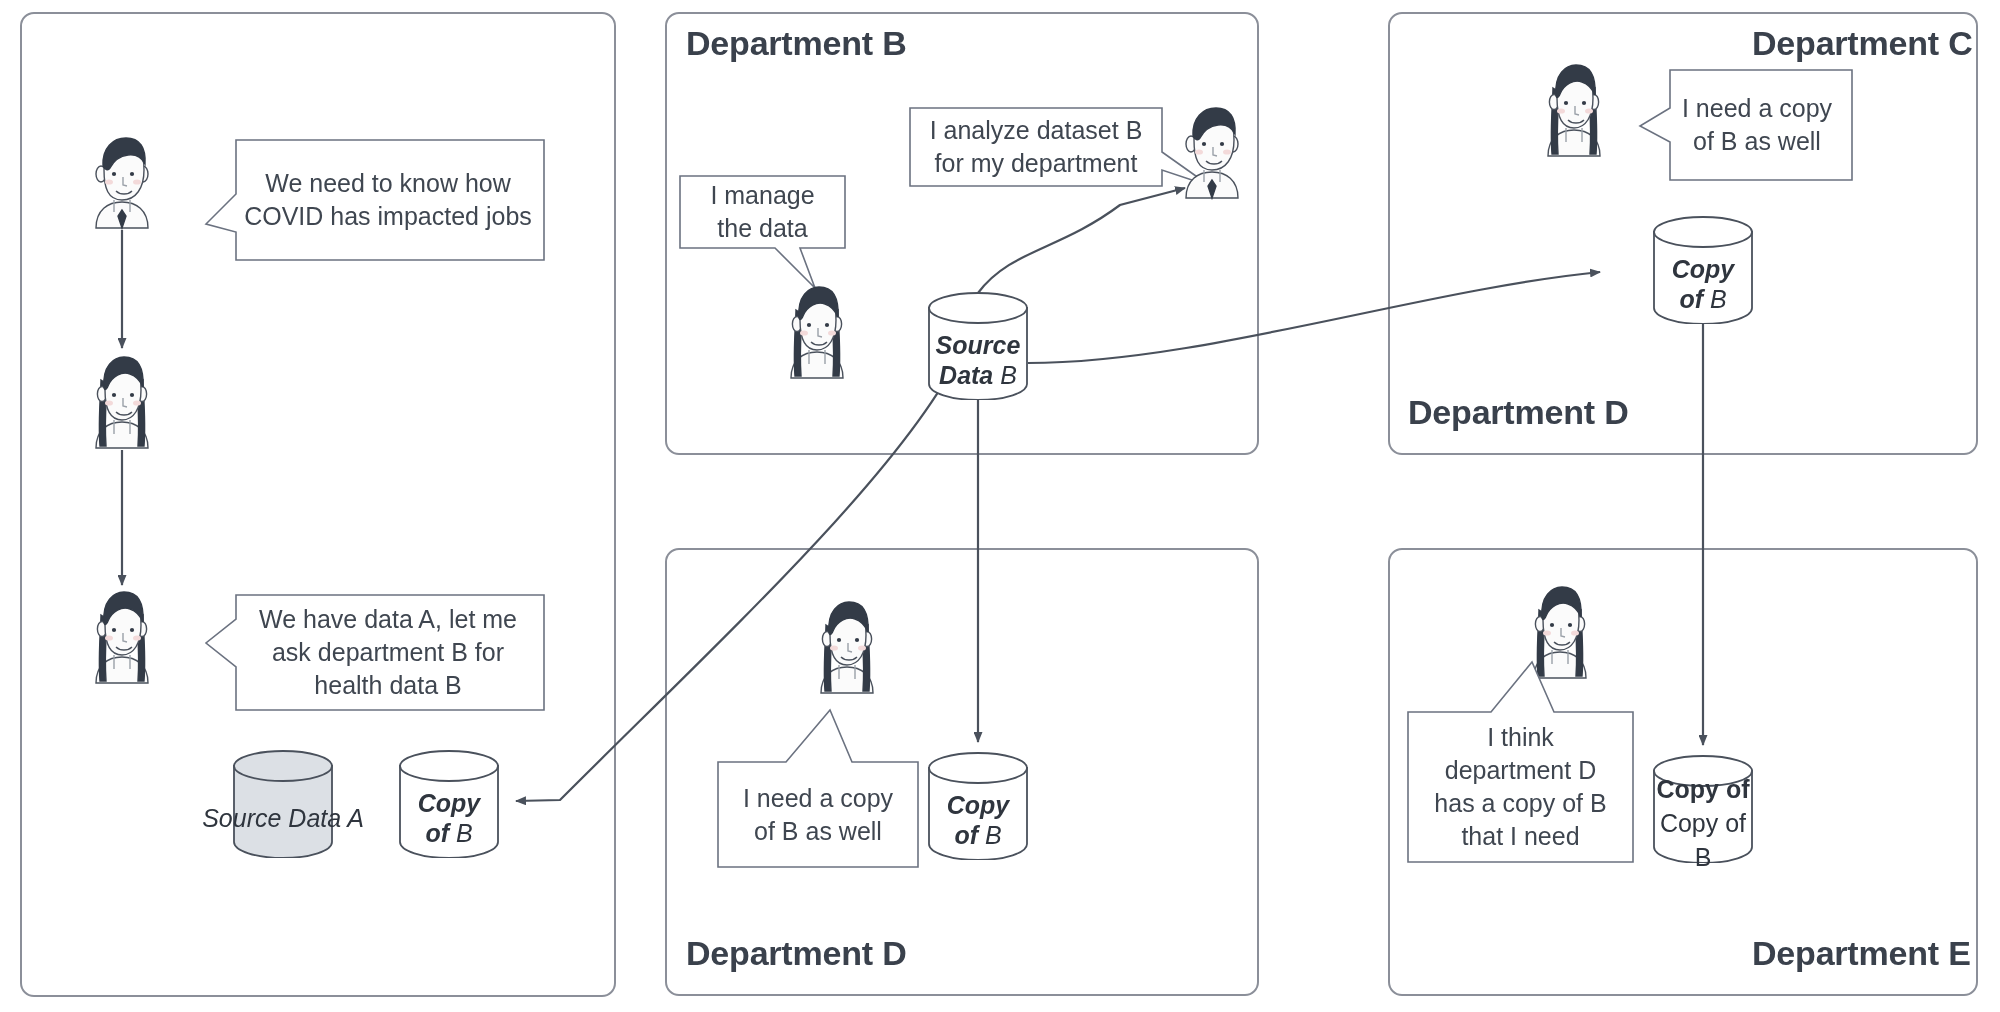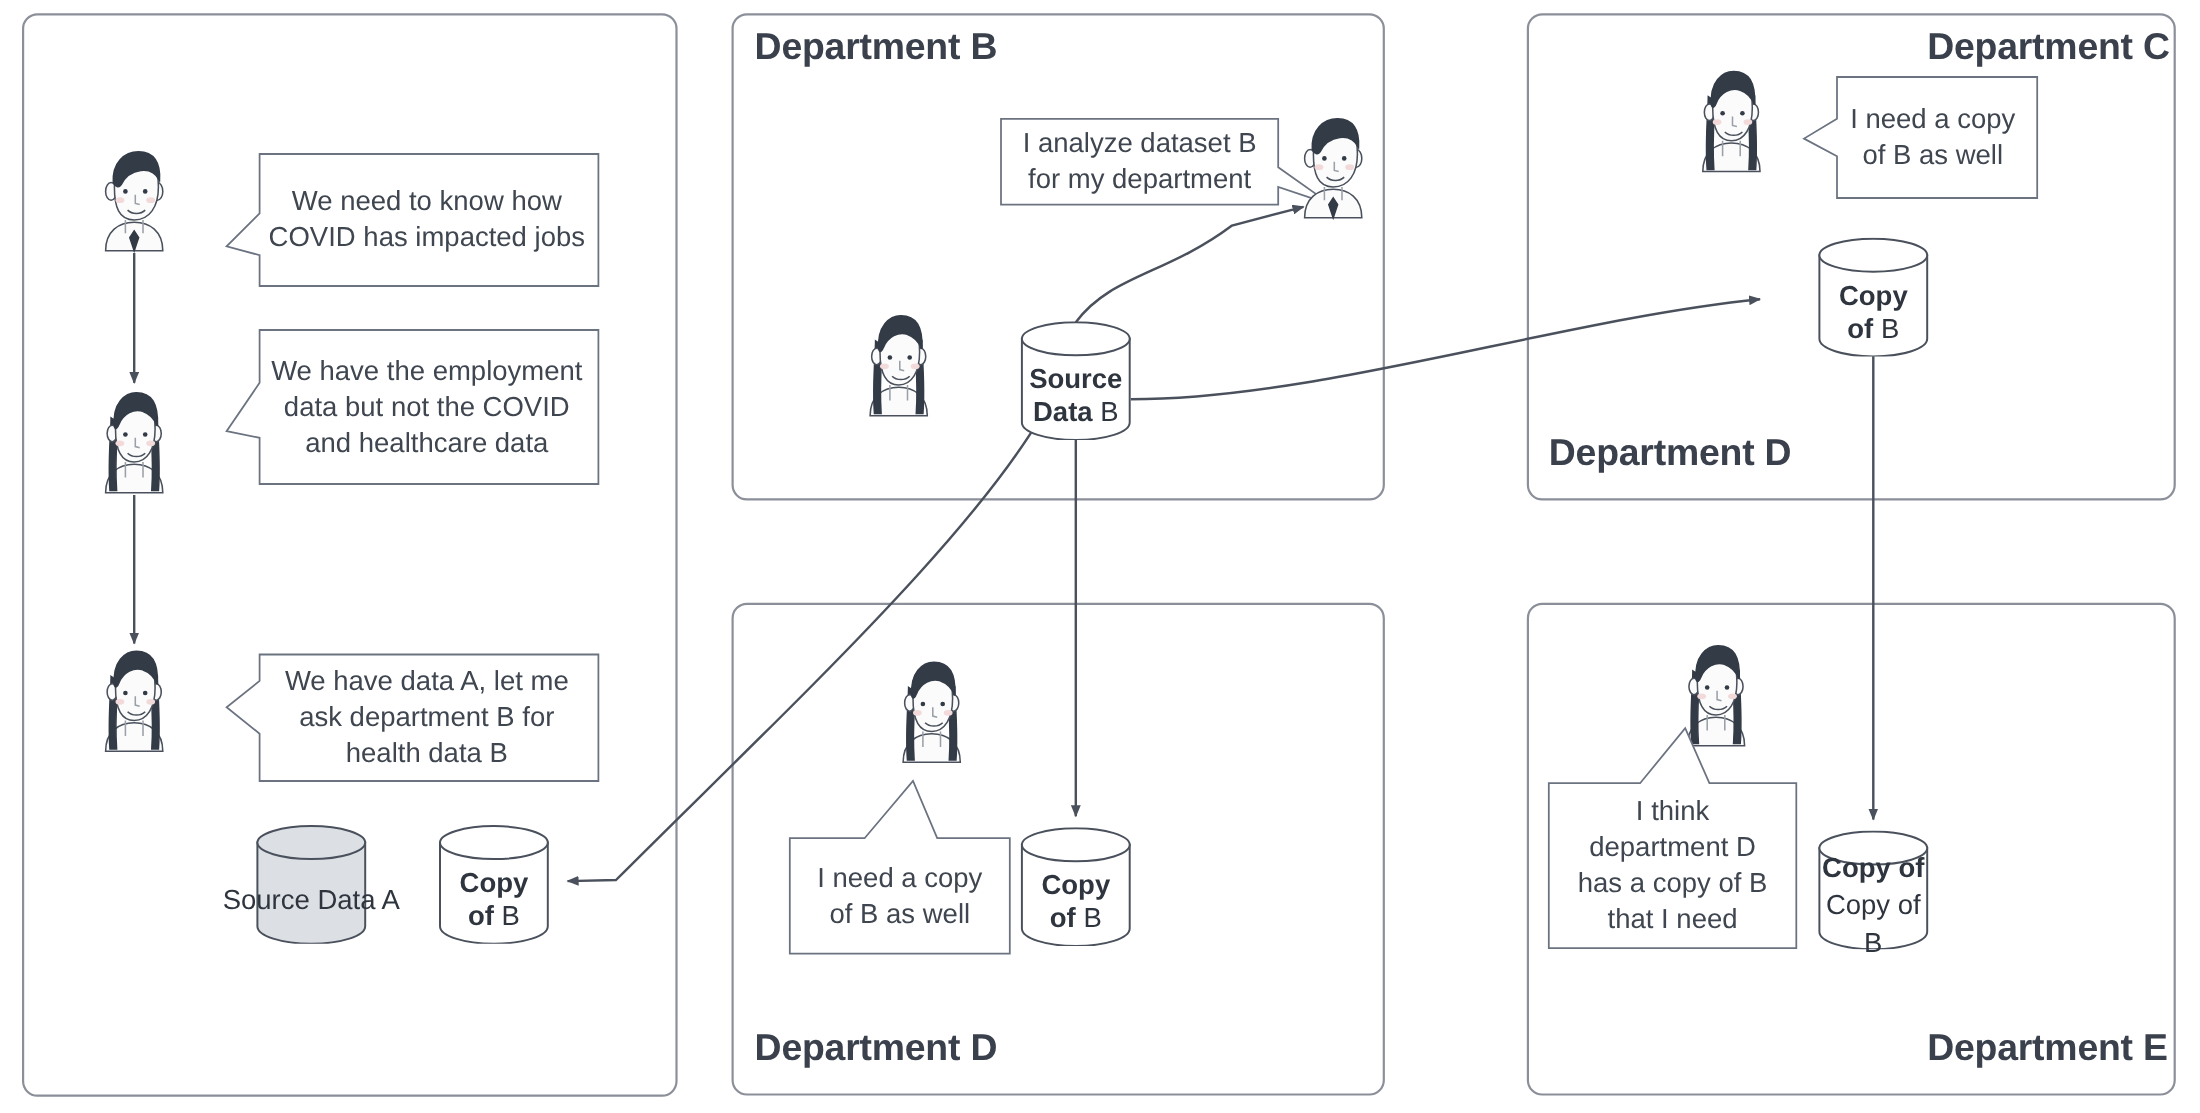--- a/index.html
+++ b/index.html
@@ -44,21 +44,21 @@
     justify-content: center;
     text-align: center;
     font-size: 25px;
     line-height: 33px;
     color: #3f4650;
     padding: 4px 12px;
     box-sizing: border-box;
     white-space: pre-line;
   }
   .avatar { position: absolute; }
-  .cyl { position: absolute; }
+  .cyl { position: absolute; font-style: italic; }
   .cyl svg { position: absolute; left: 0; top: 0; }
   .cyl-label {
     position: absolute;
     left: 0; top: 0;
     width: 100%; height: 100%;
     display: flex;
     align-items: center;
     justify-content: center;
     text-align: center;
     font-size: 25px;
@@ -166,28 +166,20 @@
         <circle cx="34" cy="45" r="2.1" fill="#333b47" stroke="none"></circle>
         <circle cx="52" cy="45" r="2.1" fill="#333b47" stroke="none"></circle>
         <ellipse cx="29" cy="53" rx="4" ry="2.6" fill="#f3dada" stroke="none"></ellipse>
         <ellipse cx="57" cy="53" rx="4" ry="2.6" fill="#f3dada" stroke="none"></ellipse>
         <path d="M43,48 L43,56 L47,57" stroke="#9aa0a8"></path>
         <path d="M36,62 C40,66 48,66 52,62" stroke="#4a515c"></path>
       </g>
     </svg>
   </div>
 
-  <div class="bubble" style="left:206px; top:300px; width:338px; height:140px;">
-    <svg width="338" height="140" viewBox="0 0 338 140">
-      <path d="M30,0 L338,0 L338,140 L30,140 L30,98 L0,92 L30,48 Z" fill="#ffffff" stroke="#6b7280" stroke-width="1.6"></path>
-    </svg>
-    <div class="bubble-text" style="padding-left:38px;">We have the employment
-data but not the COVID
-and healthcare data</div>
-  </div>
 
 
   <div class="avatar" style="left:80px; top:585px; width:84px; height:100px;">
     <svg viewBox="0 0 84 100" width="84" height="100">
       <g fill="none" stroke="#4a515c" stroke-width="1.4">
         <path d="M16,98 C16,80 28,72 42,72 C56,72 68,80 68,98 Z" fill="#fbfbfb"></path>
         <path d="M34,70 L34,84 M50,70 L50,84" stroke="#9aa0a8"></path>
         <path d="M21,30 C21,42 18,70 20,96 L26,96 C24,66 27,44 27,34 Z" fill="#333b47" stroke="#333b47"></path>
         <path d="M63,30 C63,42 66,70 64,96 L58,96 C60,66 57,44 57,34 Z" fill="#333b47" stroke="#333b47"></path>
         <ellipse cx="22" cy="44" rx="4.6" ry="7.5" fill="#fbfbfb"></ellipse>
@@ -226,20 +218,27 @@
     <svg width="102" height="108" viewBox="0 0 102 108">
       <path d="M2,16 L2,92 A49,16 0 0 0 100,92 L100,16 Z" fill="#ffffff" stroke="#4a515c" stroke-width="1.8"></path>
       <ellipse cx="51" cy="16" rx="49" ry="15" fill="#ffffff" stroke="#4a515c" stroke-width="1.8"></ellipse>
     </svg>
     <div class="cyl-label" style="padding-top:14px;">
       <span><b style="white-space: pre-line; display: inline;">Copy
 of </b><span>B</span></span>
     </div>
   </div>
 
+  <div class="bubble" style="left:680px; top:176px; width:165px; height:72px;">
+    <svg width="165" height="72" viewBox="0 0 165 72">
+      <path d="M0,0 L165,0 L165,72 L120,72 L135,112 L95,72 L0,72 Z" fill="#ffffff" stroke="#6b7280" stroke-width="1.6"></path>
+    </svg>
+    <div class="bubble-text">I manage
+the data</div>
+  </div>
 
   <div class="avatar" style="left:775px; top:280px; width:84px; height:100px;">
     <svg viewBox="0 0 84 100" width="84" height="100">
       <g fill="none" stroke="#4a515c" stroke-width="1.4">
         <path d="M16,98 C16,80 28,72 42,72 C56,72 68,80 68,98 Z" fill="#fbfbfb"></path>
         <path d="M34,70 L34,84 M50,70 L50,84" stroke="#9aa0a8"></path>
         <path d="M21,30 C21,42 18,70 20,96 L26,96 C24,66 27,44 27,34 Z" fill="#333b47" stroke="#333b47"></path>
         <path d="M63,30 C63,42 66,70 64,96 L58,96 C60,66 57,44 57,34 Z" fill="#333b47" stroke="#333b47"></path>
         <ellipse cx="22" cy="44" rx="4.6" ry="7.5" fill="#fbfbfb"></ellipse>
         <ellipse cx="62" cy="44" rx="4.6" ry="7.5" fill="#fbfbfb"></ellipse>

